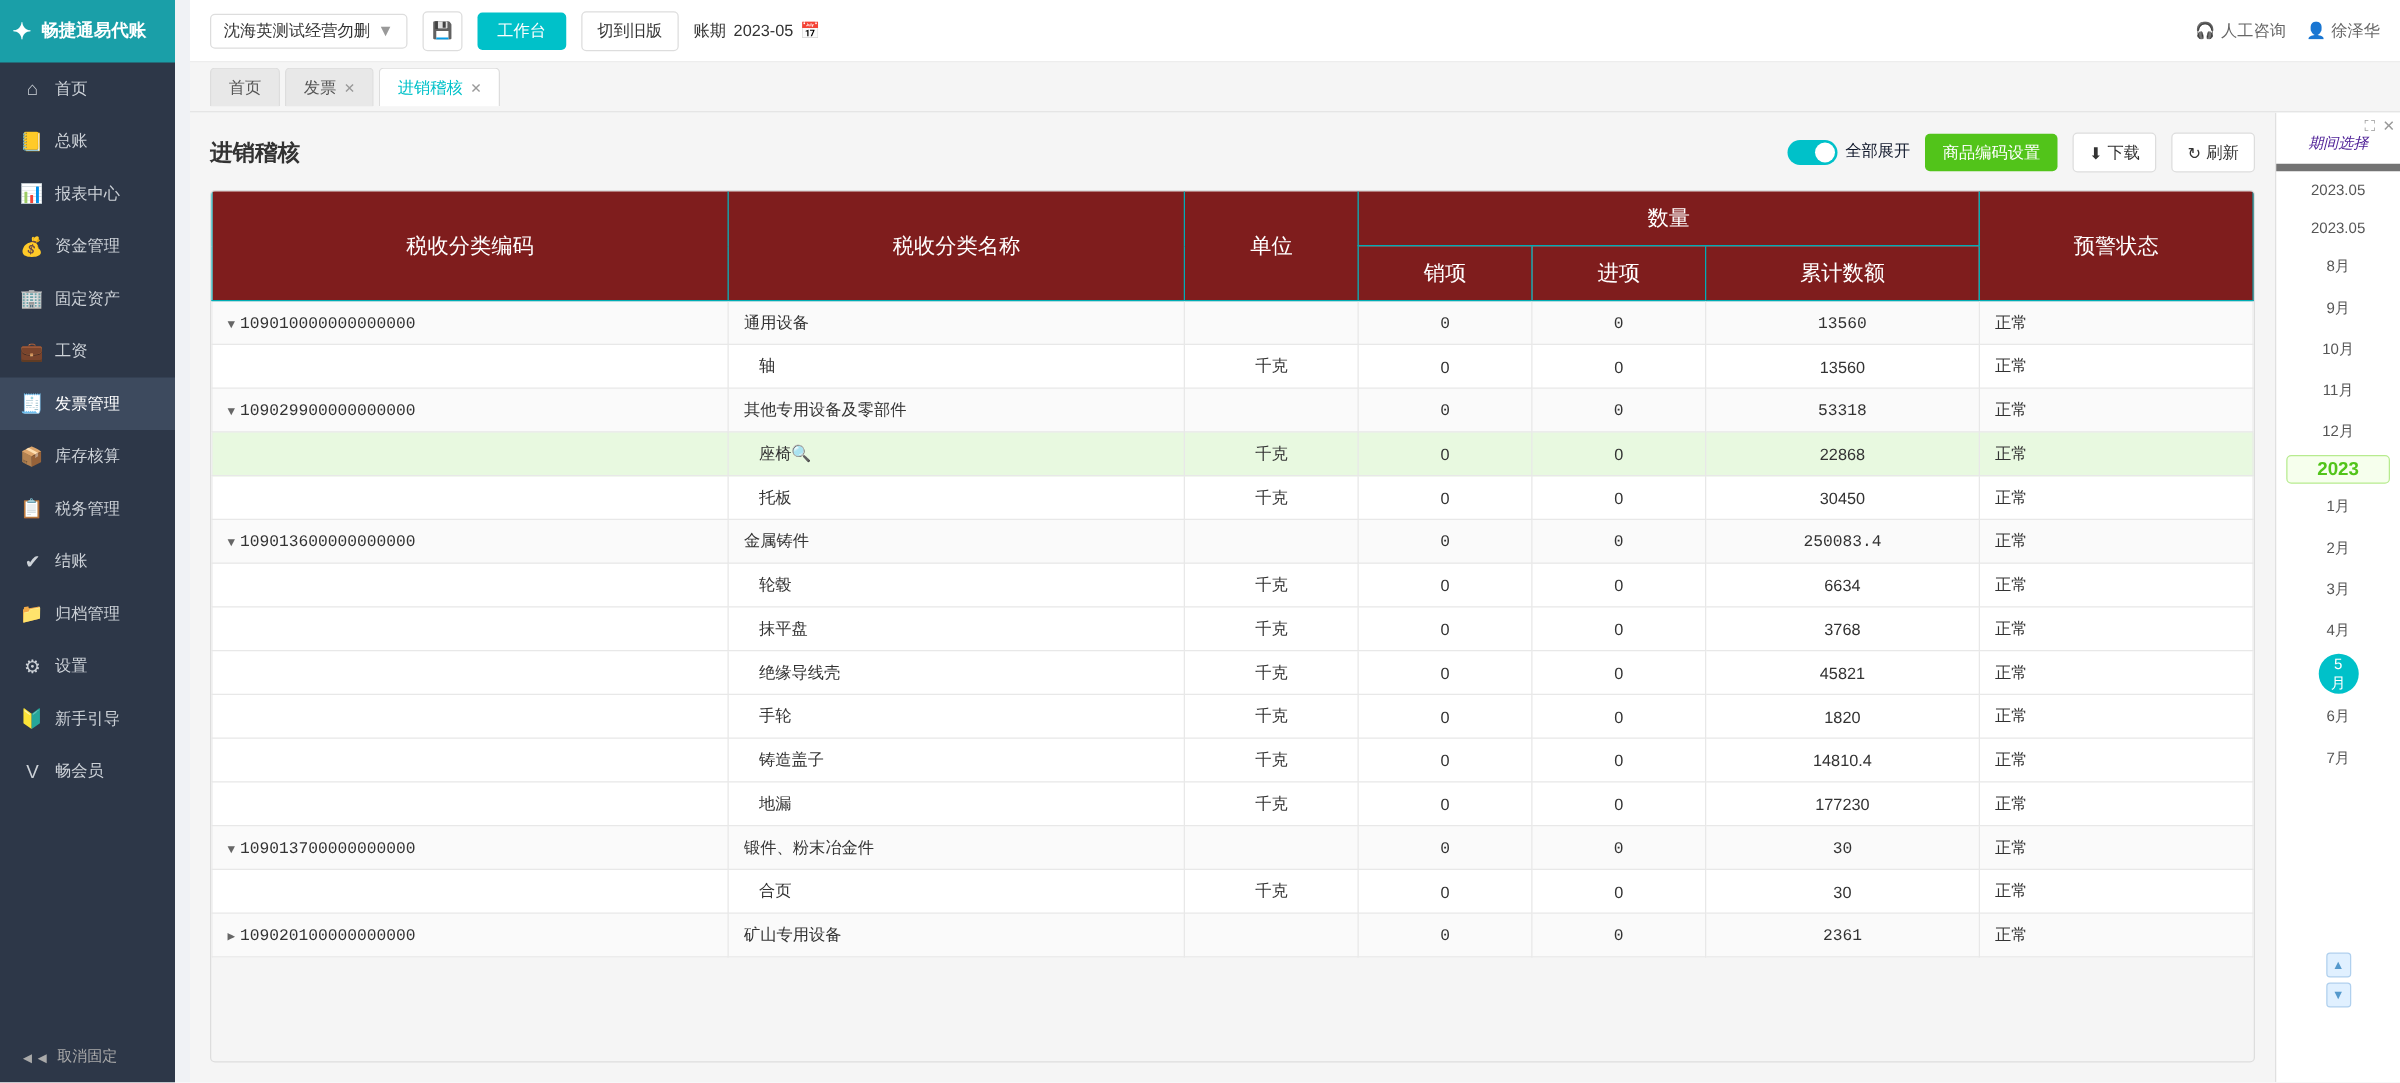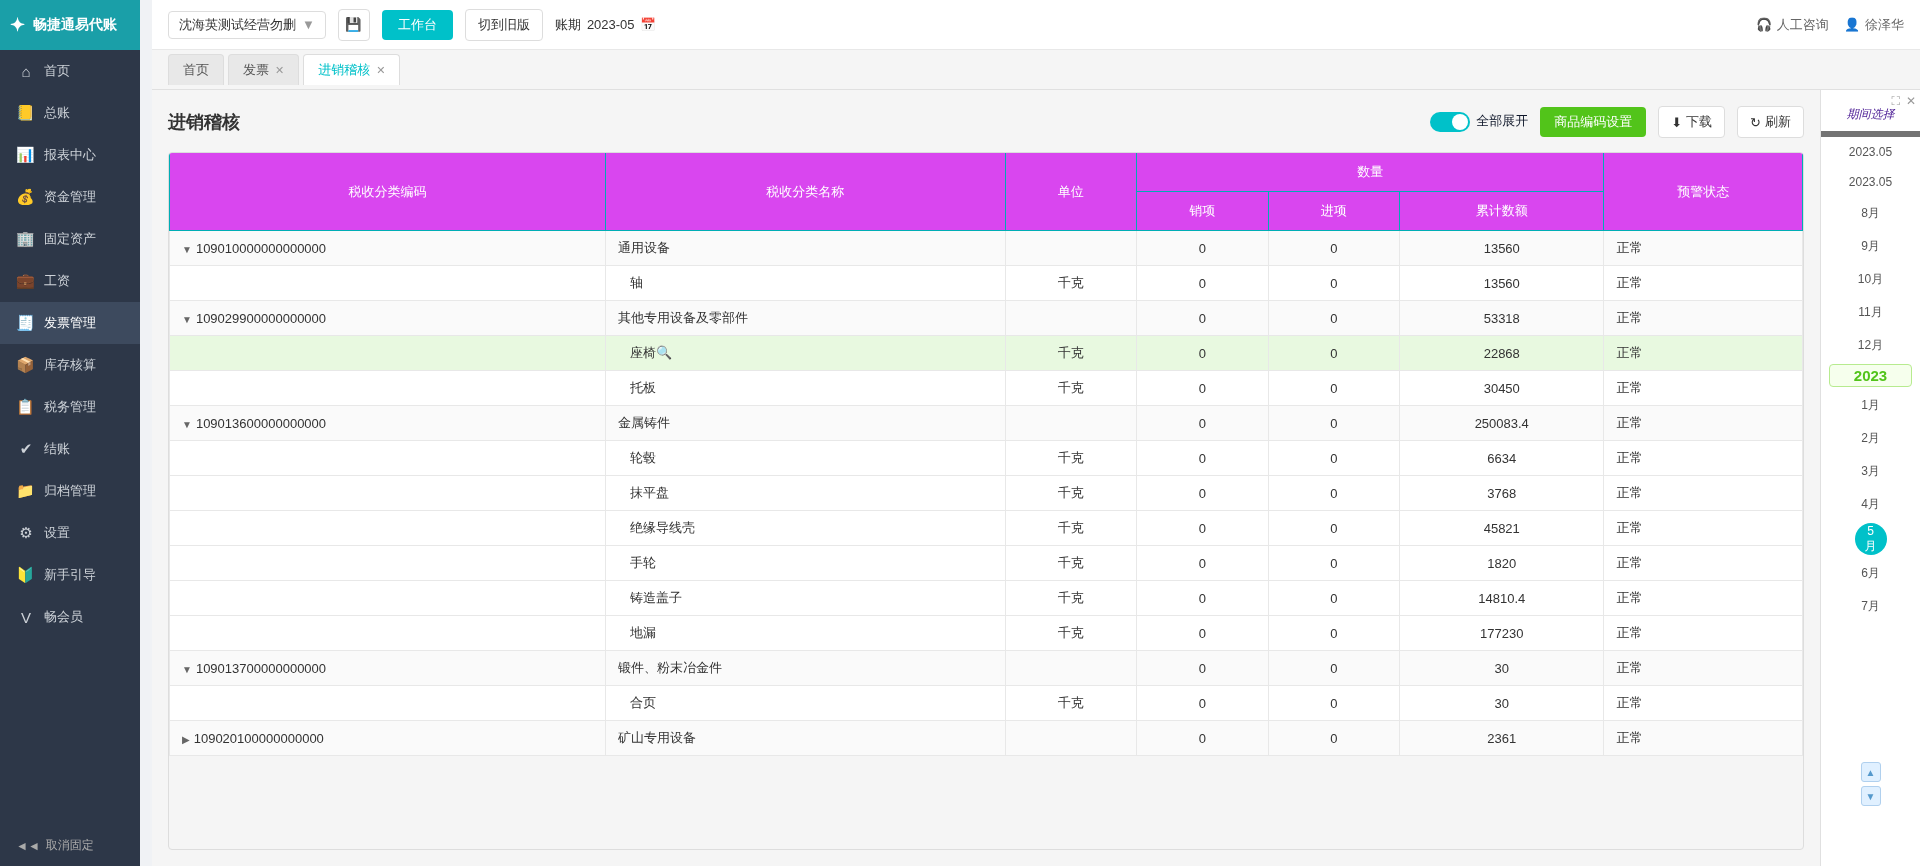--- a/index.html
+++ b/index.html
@@ -48,26 +48,26 @@
     .toggle-btn { display: flex; align-items: flex-start; gap: 6px; font-size: 13px; color: #0f172a; }
     .toggle-switch { width: 40px; height: 20px; background: #00c1c9; border-radius: 10px; position: relative; cursor: pointer; }
     .toggle-switch::after { content: ''; position: absolute; width: 16px; height: 16px; background: white; border-radius: 50%; top: 2px; right: 2px; }
     .btn-product-code { background: #52c41a; color: white; border: none; border-radius: 4px; padding: 6px 14px; cursor: pointer; font-size: 13px; }
     .btn-download { background: white; color: #333; border: 1px solid #ddd; border-radius: 4px; padding: 6px 12px; cursor: pointer; font-size: 13px; display: flex; align-items: center; gap: 4px; }
     .btn-refresh { background: white; color: #333; border: 1px solid #ddd; border-radius: 4px; padding: 6px 12px; cursor: pointer; font-size: 13px; display: flex; align-items: center; gap: 4px; }
 
     
     .table-container { flex: 1; overflow: auto; border: 1px solid #ddd; border-radius: 4px; }
     table { width: 100%; border-collapse: collapse; background: white; }
-    thead tr th { background: #d946ef; color: white; padding: 10px 12px; text-align: center; font-weight: 500; font-size: 13px; border: 1px solid #00adb5; white-space: nowrap; }
+    thead tr th { background: #7f1d1d; color: white; padding: 10px 12px; text-align: center; font-weight: 500; font-size: 17px; border: 1px solid #00adb5; white-space: nowrap; }
     thead tr:first-child th { border-top: none; }
     tbody tr td { padding: 8px 12px; border: 1px solid #e8e8e8; font-size: 13px; color: #333; }
     tbody tr.highlighted { background: #e8f9e0; }
     tbody tr.highlighted td { background: #e8f9e0; }
-    .group-header td { font-weight: 500; background: #fafafa; }
+    .group-header td { font-weight: 500; background: #fafafa; font-family: Liberation Mono, monospace; }
     .indent { padding-left: 24px !important; }
     td.center { text-align: center; }
     .expand-icon { color: #666; font-size: 10px; margin-right: 4px; cursor: pointer; }
     .search-icon-cell { color: #999; cursor: pointer; }
 
     
     .right-panel { width: 100px; background: white; border-left: 1px solid #e0e0e0; display: flex; flex-direction: column; padding: 8px 0; flex-shrink: 0; position: relative; }
     .right-panel-title { font-size: 12px; color: #4c1d95; text-align: center; padding: 8px 4px; border-bottom: 6px solid #737373; font-style: italic; }
     .period-item { padding: 8px 12px; font-size: 12px; color: #555; cursor: pointer; text-align: center; }
     .period-item.active { background: #00c1c9; color: white; border-radius: 50%; width: 32px; height: 32px; display: flex; align-items: center; justify-content: center; margin: 2px auto; text-align: center; }

